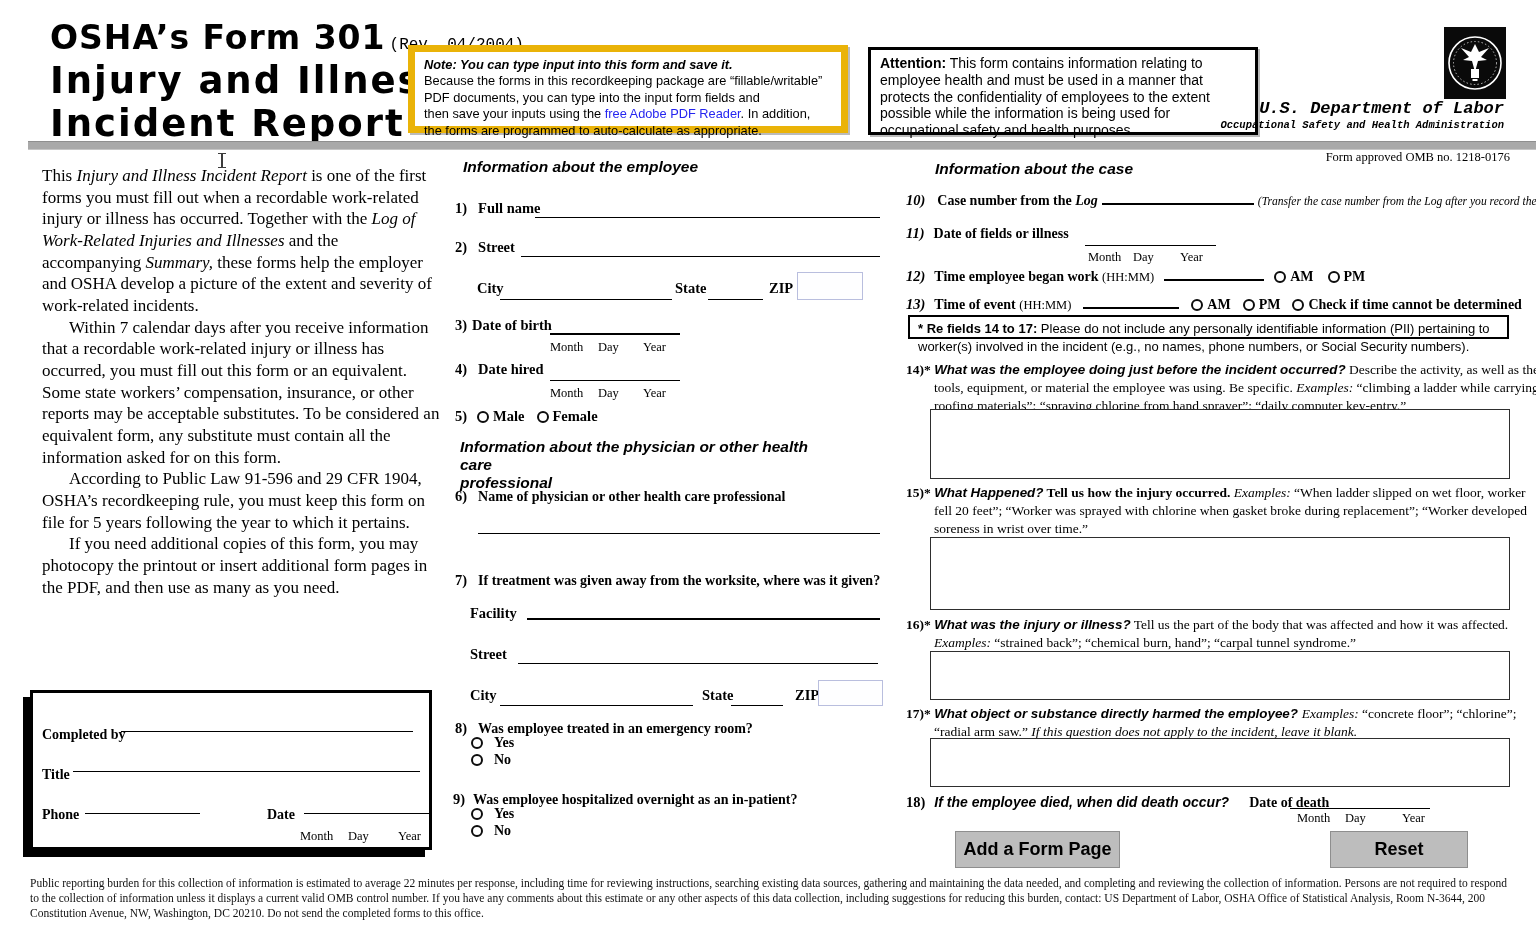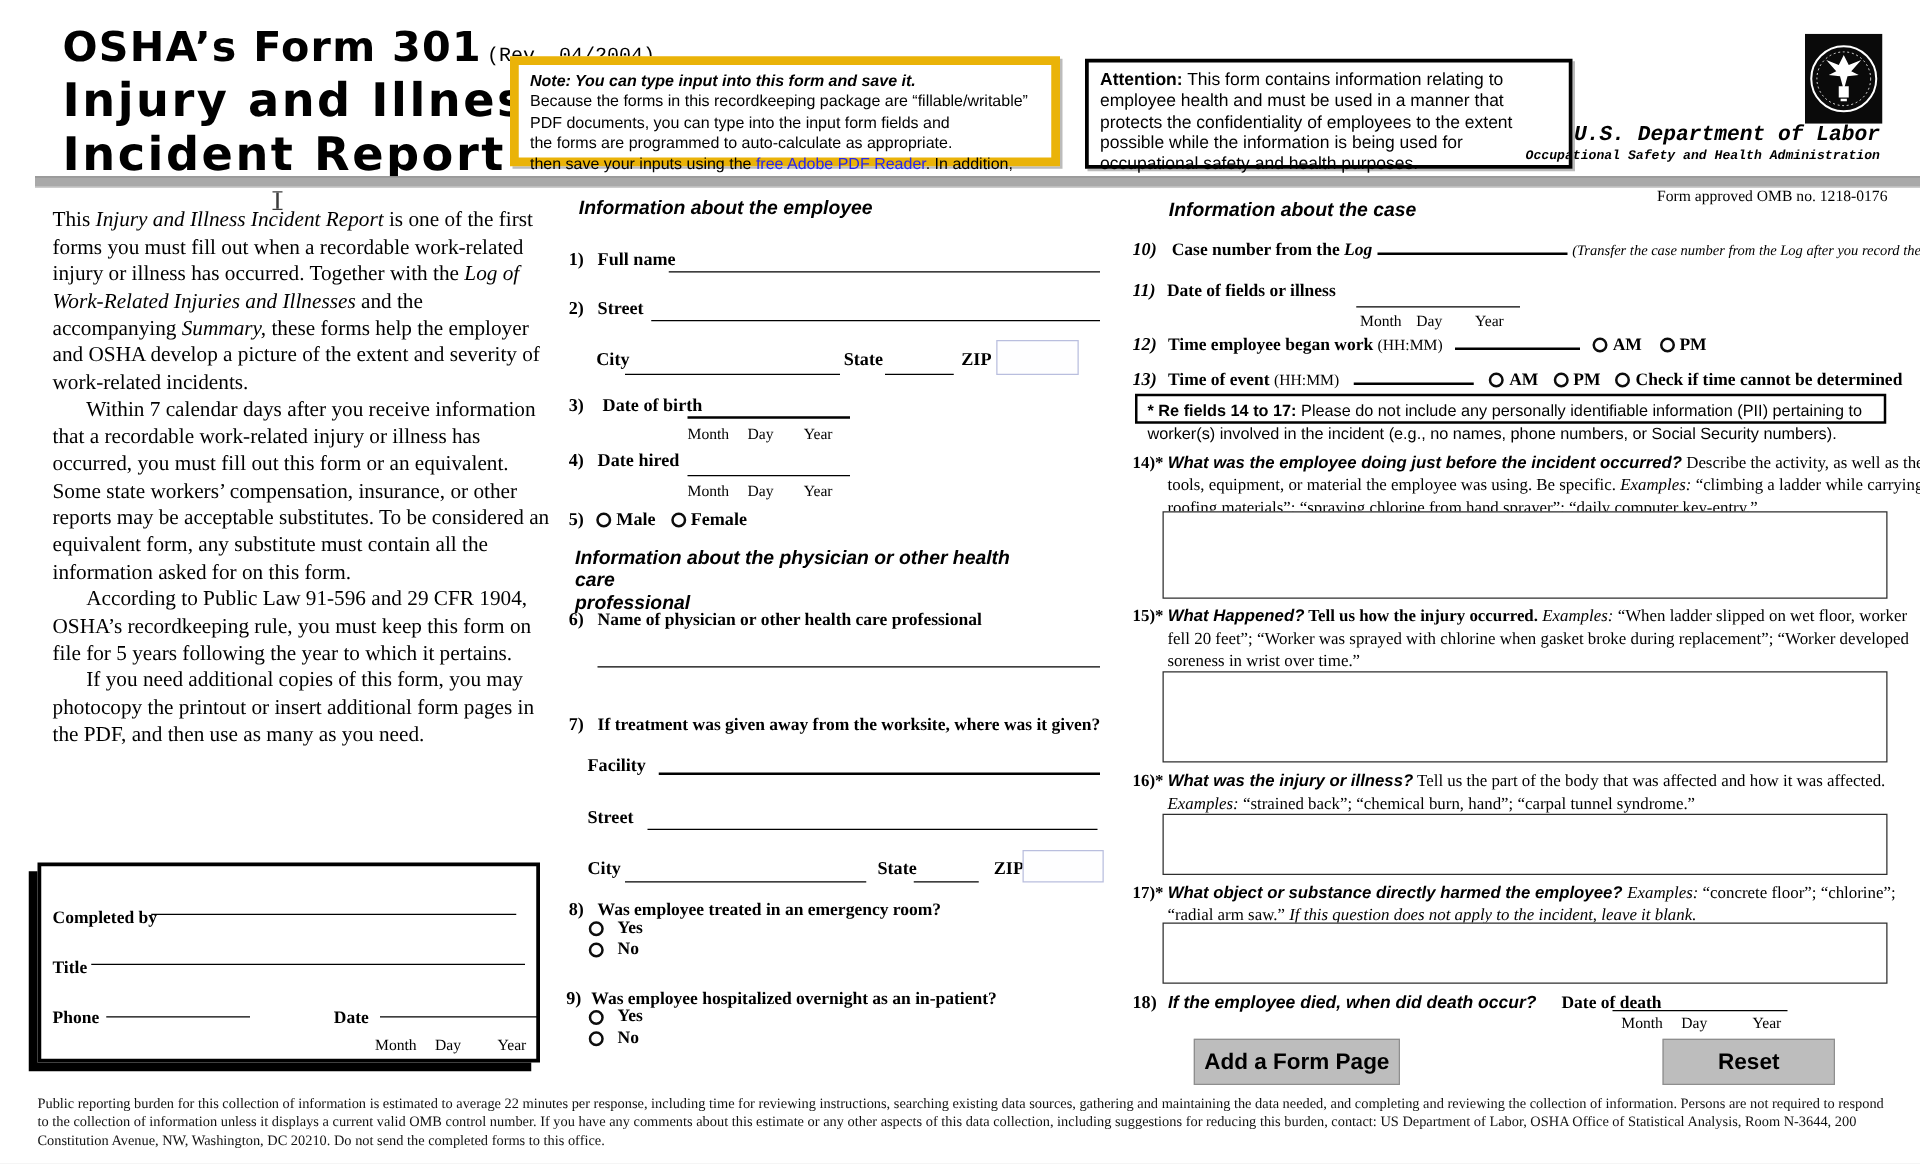--- a/index.html
+++ b/index.html
@@ -51,22 +51,22 @@
       <span class="sans" style="font-size:16px;font-weight:normal">(Rev. 04/2004)</span>
     </div>
     <div class="hdr-title" style="font-size:37px;margin-top:2px;letter-spacing:2px">Injury and Illness</div>
     <div class="hdr-title" style="font-size:37px;letter-spacing:2px">Incident Report</div>
   </div>
 
   <div class="abs notebox" style="left:408px;top:45px;width:440px;height:88px">
     <div class="b i">Note: You can type input into this form and save it.</div>
     <div>Because the forms in this recordkeeping package are “fillable/writable”</div>
     <div>PDF documents, you can type into the input form fields and</div>
+    <div><span>then save your inputs using the </span><span class="link">free Adobe PDF Reader</span><span>. In addition,</span></div>
     <div>the forms are programmed to auto-calculate as appropriate.</div>
-    <div><span>then save your inputs using the </span><span class="link">free Adobe PDF Reader</span><span>. In addition,</span></div>
   </div>
 
   <div class="abs attbox" style="left:868px;top:47px;width:390px;height:88px">
     <span class="b">Attention:</span><span> This form contains information relating to employee health and must be used in a manner that protects the confidentiality of employees to the extent possible while the information is being used for occupational safety and health purposes.</span>
   </div>
 
   <div class="abs" style="left:1444px;top:27px">
     <svg width="62" height="72" viewBox="0 0 62 72">
       <rect width="62" height="72" fill="#0a0a0a"></rect>
       <circle cx="31" cy="36" r="26" fill="none" stroke="#fff" stroke-width="1.6"></circle>
@@ -127,21 +127,21 @@
 
   <span class="abs lbl" style="left:477px;top:280px">City</span>
   <div class="abs fline" style="left:500px;top:299px;width:172px"></div>
   <span class="abs lbl" style="left:675px;top:280px">State</span>
   <div class="abs fline" style="left:708px;top:299px;width:55px"></div>
   <span class="abs lbl" style="left:769px;top:280px">ZIP</span>
   <div class="abs zipbox" style="left:797px;top:272px;width:66px;height:28px"></div>
 
   <div class="abs" style="left:455px;top:316px">
     <span class="num">3)</span>
-    <span class="lbl" style="margin-left:11px">Date of birth</span>
+    <span class="lbl" style="margin-left:1px">Date of birth</span>
   </div>
   <div class="abs fline2" style="left:550px;top:333px;width:130px"></div>
   <span class="abs mdy" style="left:550px;top:340px">Month</span>
   <span class="abs mdy" style="left:598px;top:340px">Day</span>
   <span class="abs mdy" style="left:643px;top:340px">Year</span>
 
   <div class="abs" style="left:455px;top:360px">
     <span class="num">4)</span>
     <span class="lbl" style="margin-left:7px">Date hired</span>
   </div>

